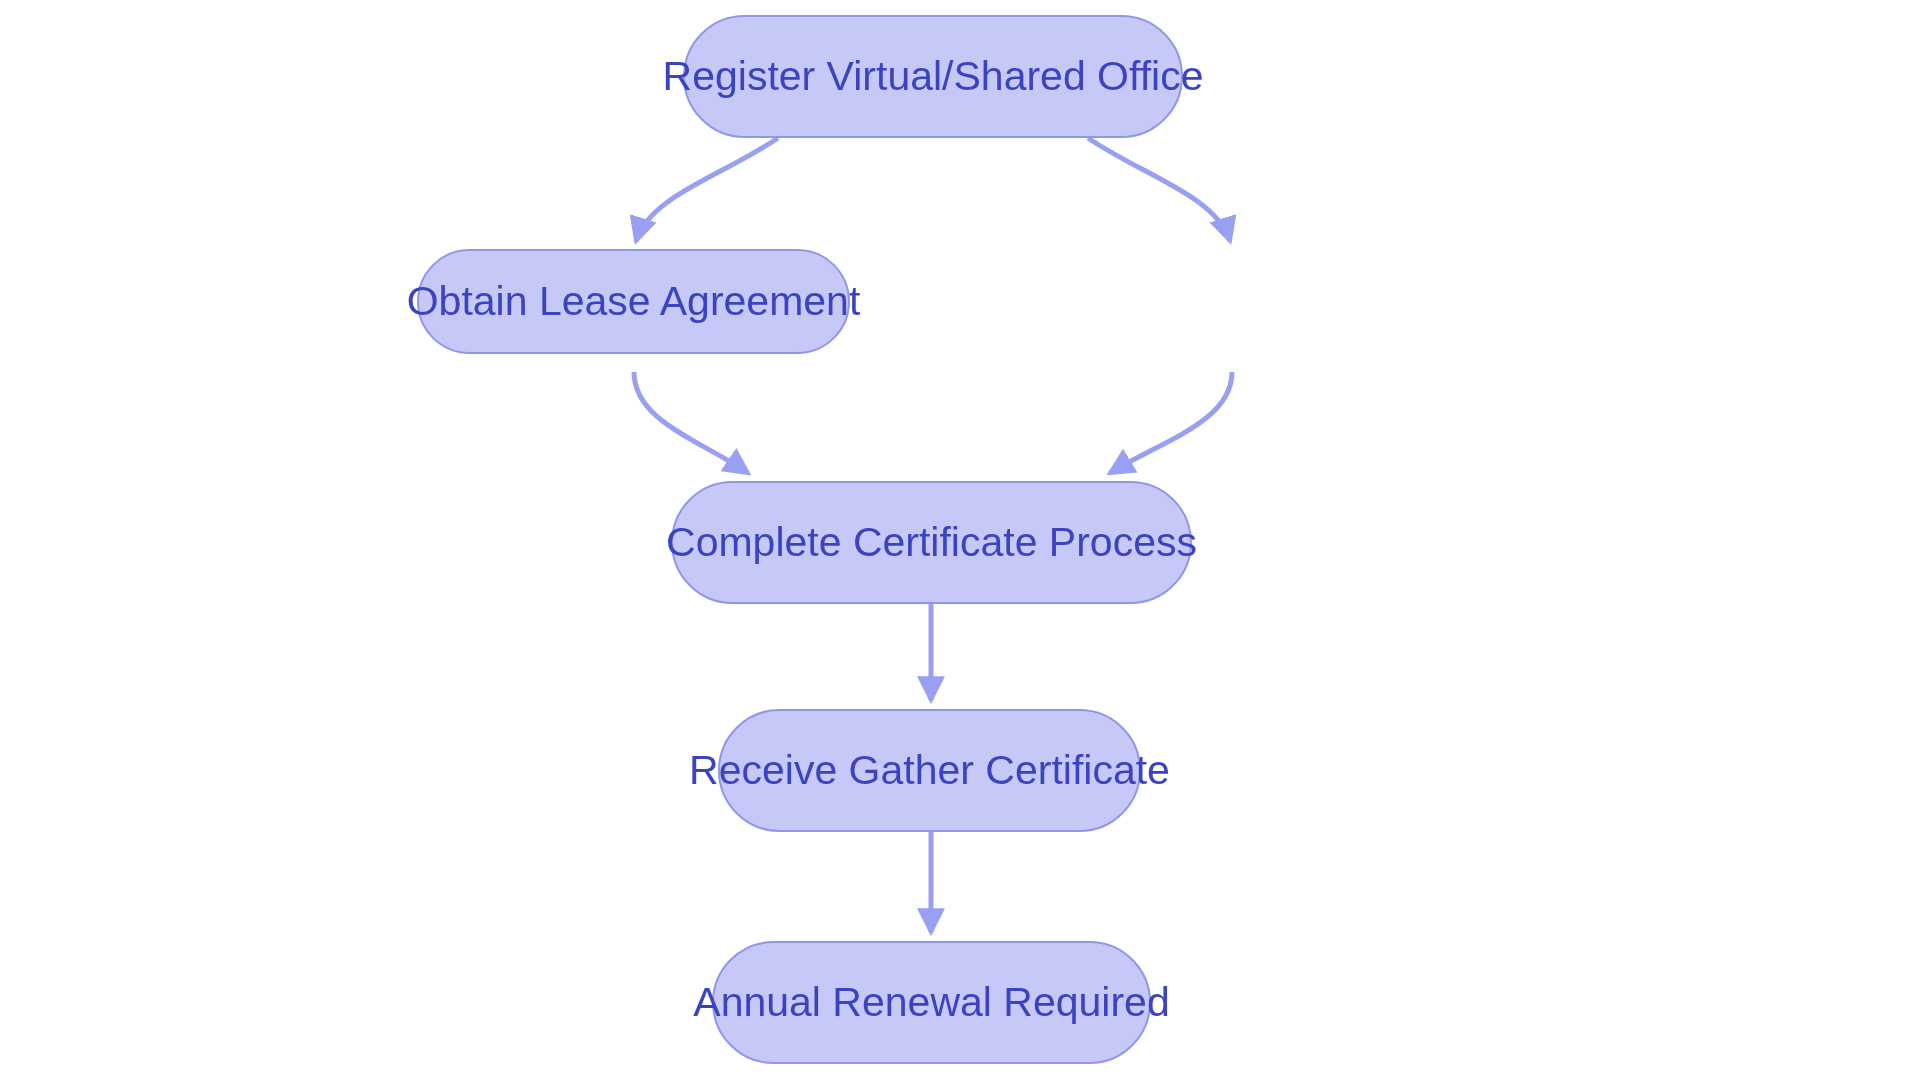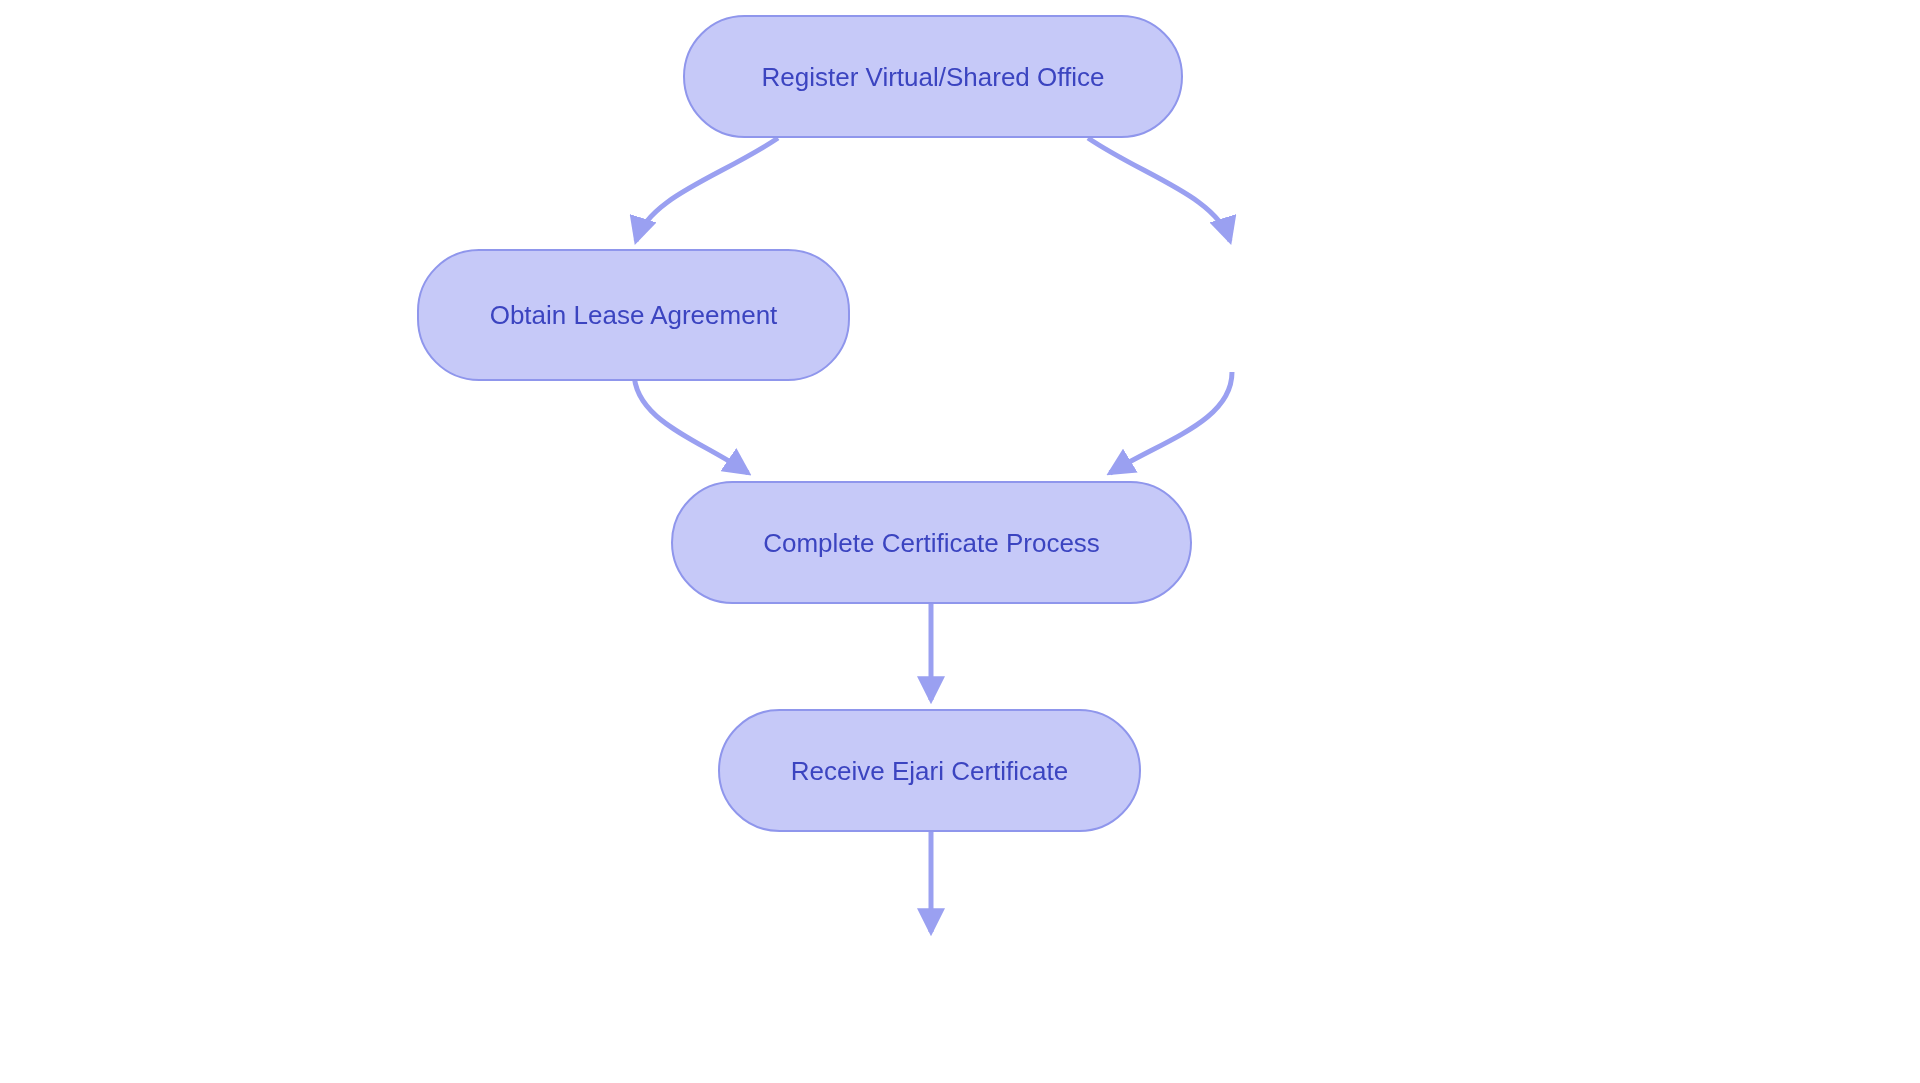--- a/index.html
+++ b/index.html
@@ -41,27 +41,27 @@
   }
   .node {
     position: absolute;
     display: flex;
     align-items: center;
     justify-content: center;
     background: var(--node-fill);
     border: 2px solid var(--node-border);
     border-radius: 62px;
     color: var(--node-text);
-    font-size: 26px;
+    font-size: 41px;
     line-height: 1;
     white-space: nowrap;
     text-align: center;
   }
   .node-register { left: 683px; top: 15px;  width: 500px; height: 123px; }
-  .node-lease    { left: 417px; top: 249px; width: 433px; height: 132px; }
+  .node-lease    { left: 417px; top: 249px; width: 433px; height: 105px; }
   .node-gather   { left: 960px; top: 249px; width: 532px; height: 123px; }
   .node-complete { left: 671px; top: 481px; width: 521px; height: 123px; }
   .node-receive  { left: 718px; top: 709px; width: 423px; height: 123px; }
   .node-annual   { left: 712px; top: 941px; width: 439px; height: 123px; }
 </style>
 </head>
 <body>
 
 <div class="canvas">
 
@@ -87,17 +87,20 @@
   <div class="node node-lease">
     <span>Obtain Lease Agreement</span>
   </div>
 
 
   <div class="node node-complete">
     <span>Complete Certificate Process</span>
   </div>
 
   <div class="node node-receive">
-    <span>Receive Ejari Certificate</span>
+    <span>Receive Gather Certificate</span>
   </div>
 
+  <div class="node node-annual">
+    <span>Annual Renewal Required</span>
+  </div>
 
 </div>
 
 </body></html>

